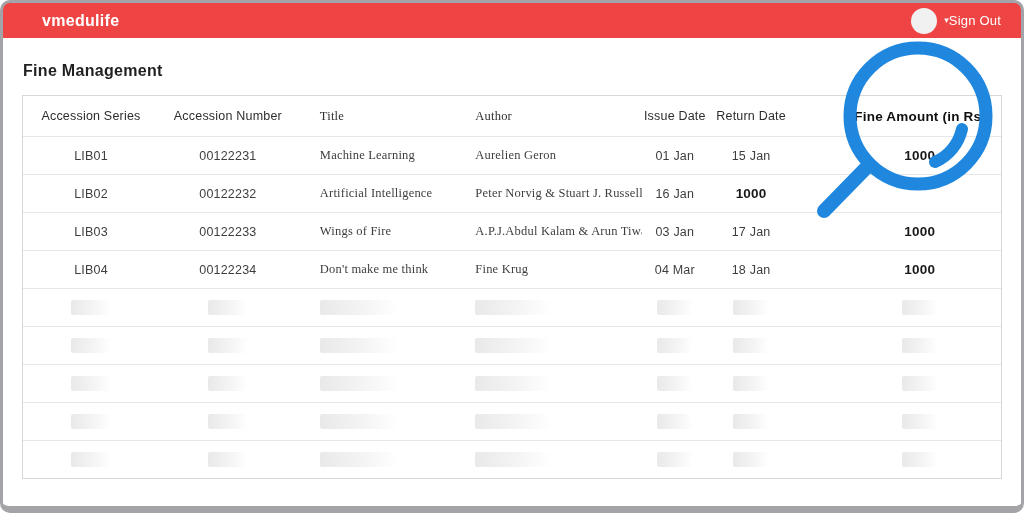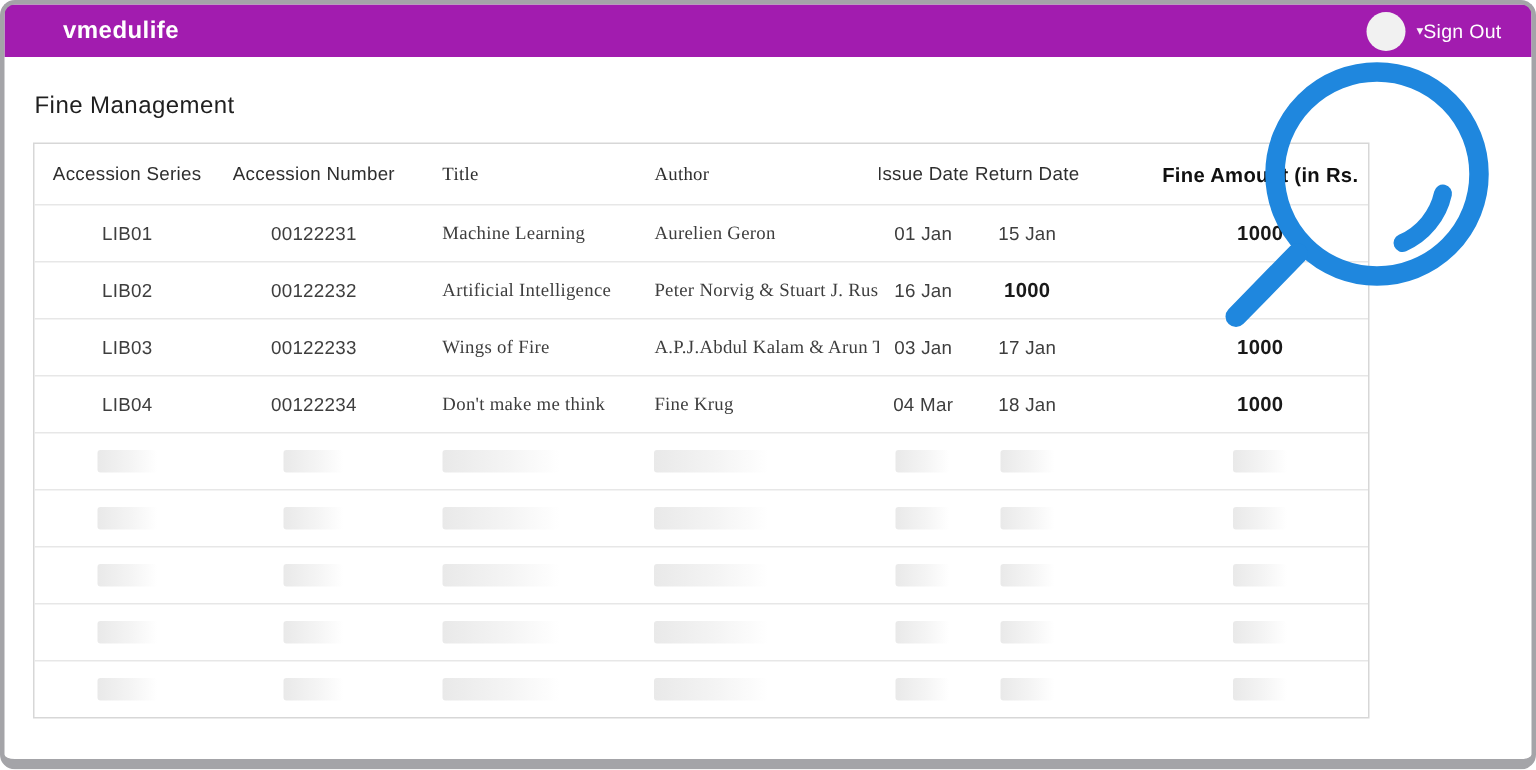--- a/index.html
+++ b/index.html
@@ -14,25 +14,25 @@
   
   .topbar { position:absolute; left:3px; right:3px; top:3px; height:35px;
             background:#0c63a7; display:flex; align-items:center; z-index:5; }
   .brand { color:#ffffff; font-size:16px; font-weight:700; margin-left:39px; letter-spacing:.3px; }
   .topbar-right { margin-left:auto; display:flex; align-items:center; margin-right:20px; }
   .avatar { width:26px; height:26px; border-radius:50%; background:#f1f1f1; }
   .chevron { color:#ffffff; font-size:9px; margin-left:7px; line-height:1; opacity:.95; cursor:pointer; }
   .signout { color:#ffffff; font-size:13px; cursor:pointer; letter-spacing:.2px; }
 
   
-  .page-title { position:absolute; left:23px; top:62px; font-size:16px; font-weight:400;
+  .page-title { position:absolute; left:23px; top:62px; font-size:16px; font-weight:700;
                 color:#1f1f1f; letter-spacing:.3px; }
 
   
-  .table { position:absolute; left:22px; top:95px; width:891px;
+  .table { position:absolute; left:22px; top:95px; width:980px;
            border:1px solid #d7d7d7; background:#fff; box-sizing:border-box; }
   .trow { display:grid; grid-template-columns:13.9% 14.1% 15.9% 19.4% 6.7% 8.9% 21.1%;
           height:38px; border-top:1px solid #e7e7e7; box-sizing:border-box; }
   .trow.thead { height:40px; border-top:none; }
   .cell { display:flex; align-items:center; font-size:12.5px; color:#3e3e3e;
           letter-spacing:.2px; overflow:hidden; white-space:nowrap; box-sizing:border-box; }
   .trow .cell:nth-child(1), .trow .cell:nth-child(2),
   .trow .cell:nth-child(5), .trow .cell:nth-child(6) { justify-content:center; }
   .trow .cell:nth-child(3), .trow .cell:nth-child(4) { padding-left:23px;font-family:Liberation Serif, serif; }
   .trow .cell:nth-child(7) { justify-content:center; padding-left:44px; }
@@ -48,21 +48,21 @@
   .skel.w7 { width:36px; }
 
   
   .magnifier-overlay { position:absolute; inset:0; z-index:20; pointer-events:none; }
 </style>
 </head>
 <body>
 
 <div class="screen">
 
-  <div class="topbar" style="background: #a21caf;">
+  <div class="topbar" style="background: #ef4444;">
     <div class="brand">vmedulife</div>
     <div class="topbar-right">
       <div class="avatar"></div>
       <div class="chevron">▾</div>
       <div class="signout">Sign Out</div>
     </div>
   </div>
 
   <div class="page-title">Fine Management</div>
 

